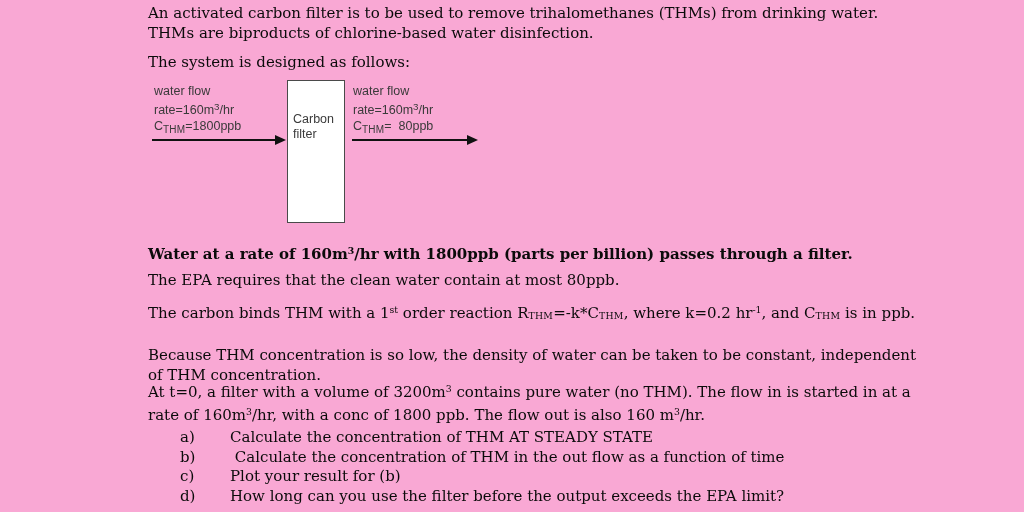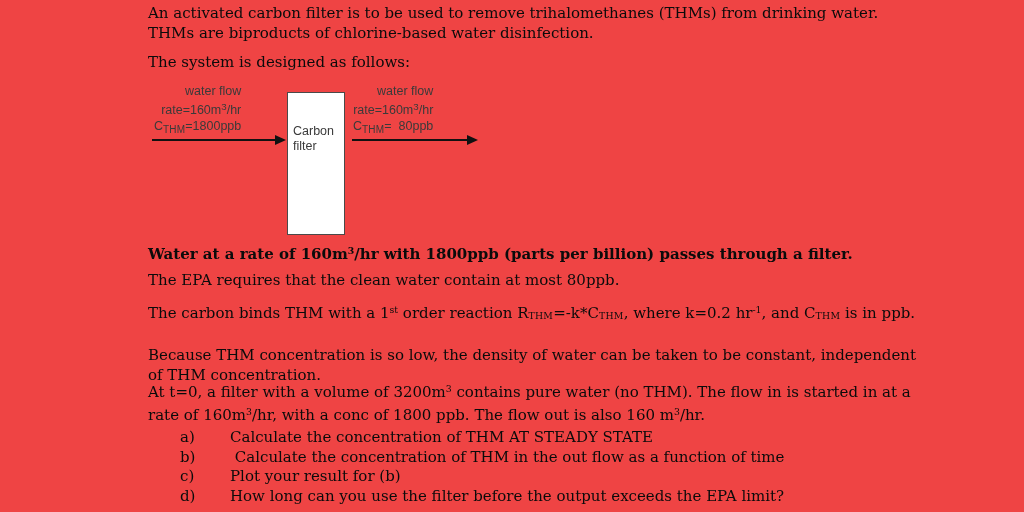--- a/index.html
+++ b/index.html
@@ -1,21 +1,21 @@
 <!DOCTYPE html>
 <html><head>
 <meta charset="utf-8">
 <style>
   * { margin: 0; padding: 0; box-sizing: border-box; }
   html, body { background: #ffffff; }
   .page {
     position: relative;
     width: 1024px;
     height: 512px;
-    background: #ef4444;
+    background: #f9a8d4;
     overflow: hidden;
     font-family: "DejaVu Serif", serif;
     color: #0b0b0b;
   }
   .para {
     position: absolute;
     left: 148px;
     width: 800px;
     font-size: 15px;
     line-height: 19.5px;
@@ -35,21 +35,20 @@
     font-family: "Liberation Sans", sans-serif;
     color: #3a3a3a;
     font-size: 12.5px;
   }
   .diagram .seg-sup { font-size: 0.78em; vertical-align: 0.45em; letter-spacing: 0; }
   .diagram .seg-sub { font-size: 0.8em;  vertical-align: -0.28em; letter-spacing: 0.2px; }
   .flow-label {
     position: absolute;
     line-height: 16px;
     white-space: nowrap;
-    text-align: right;
   }
   .inlet-label  { left: 2px;   top: 3px; }
   .outlet-label { left: 201px; top: 3px; }
   .arrow {
     position: absolute;
     height: 2px;
     background: #111111;
   }
   .inlet-arrow  { left: 0px;   top: 59px; width: 124px; }
   .outlet-arrow { left: 200px; top: 59px; width: 116px; }
@@ -58,21 +57,21 @@
     width: 0; height: 0;
     border-top: 5px solid transparent;
     border-bottom: 5px solid transparent;
     border-left: 11px solid #111111;
   }
   .inlet-head  { left: 123px; top: 55px; }
   .outlet-head { left: 315px; top: 55px; }
   .filter-box {
     position: absolute;
     left: 135px;
-    top: 12px;
+    top: 0px;
     width: 58px;
     height: 143px;
     border: 1px solid #4a4a4a;
     background: #ffffff;
     padding: 31px 0 0 5px;
     line-height: 15px;
     color: #3a3a3a;
   }
 
   

